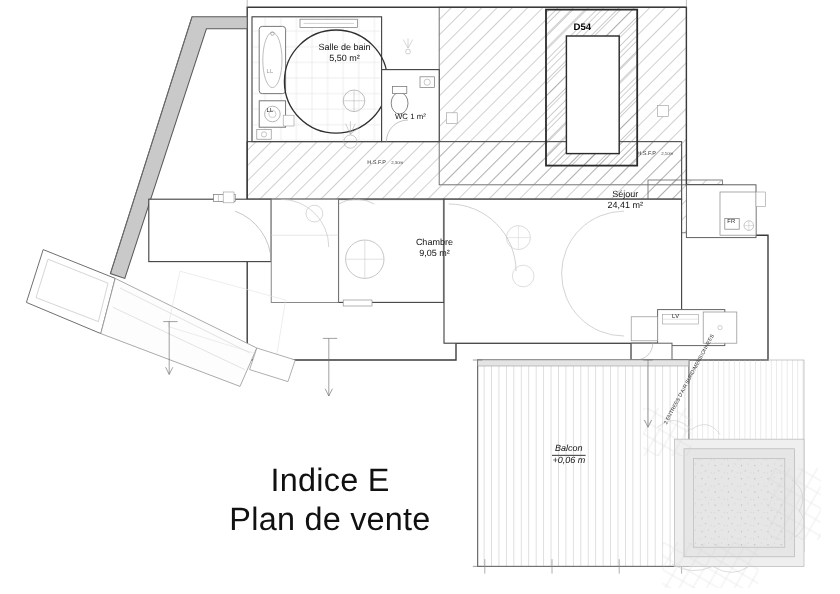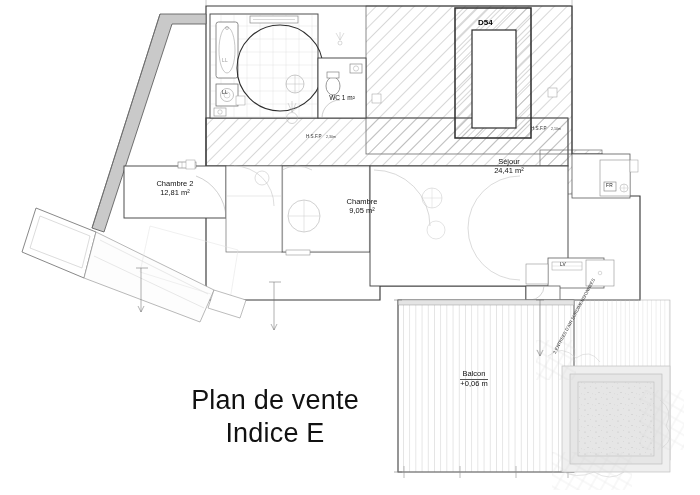--- a/index.html
+++ b/index.html
@@ -265,41 +265,41 @@
       <g stroke="#9a9a9a" stroke-width="0.5">
         <rect x="186" y="160" width="9" height="9" fill="#fff"></rect>
         <rect x="372" y="94" width="9" height="9" fill="#fff"></rect>
         <rect x="548" y="88" width="9" height="9" fill="#fff"></rect>
         <rect x="236" y="96" width="9" height="9" fill="#fff"></rect>
       </g>
 
     </g>
   </svg>
 
+  <div class="lbl room" style="left:242px;top:36px;width:90px;">
+    <span class="n">Salle de bain</span>
+    <span class="a">5,50 m²</span>
+  </div>
 
   <div class="lbl room" style="left:318px;top:94px;width:48px;font-size:6.5px;">
     <span class="n">WC 1 m²</span>
   </div>
 
-  <div class="lbl room" style="left:126px;top:180px;width:98px;">
-    <span class="n">Chambre 2</span>
-    <span class="a">12,81 m²</span>
-  </div>
 
   <div class="lbl room" style="left:284px;top:198px;width:84px;padding-left:36px;">
     <span class="n">Chambre</span>
     <span class="a">9,05 m²</span>
   </div>
 
-  <div class="lbl room" style="left:458px;top:158px;width:102px;">
+  <div class="lbl room" style="left:470px;top:158px;width:102px;">
     <span class="n">Séjour</span>
     <span class="a">24,41 m²</span>
   </div>
 
-  <div class="lbl room" style="left:428px;top:370px;width:92px;">
+  <div class="lbl room" style="left:428px;top:370px;width:92px;font-style:italic;">
     <span class="n">Balcon</span>
     <span class="a" style="border-top:0.7px solid #555;display:inline-block;padding-top:0.5px;">+0,06 m</span>
   </div>
 
   <div class="boxlabel" style="position:absolute;left:478px;top:18px;width:34px;text-align:left;">D54</div>
 
   <div class="lbl" style="left:296px;top:124px;width:50px;">
     <span class="tiny">H.S.F.P</span>
     <span class="micro">2,30m</span>
   </div>
@@ -311,17 +311,17 @@
 
   <div style="position:absolute;left:552px;top:352px;font-size:4.4px;color:#333;
               white-space:nowrap;transform-origin:0 0;transform:rotate(-62deg);">2 ENTREES D'AIR SURDIMENSIONNEES</div>
 
   <div class="appl" style="position:absolute;left:606px;top:183px;">FR</div>
   <div class="appl" style="position:absolute;left:560px;top:262px;">LV</div>
   <div class="appl" style="position:absolute;left:222px;top:90px;">LL</div>
   <div class="appl" style="position:absolute;left:222px;top:58px;color:#999;">LL</div>
 
   <div class="title" style="left:130px;top:384px;width:290px;">
+    <div>Indice E</div>
     <div>Plan de vente</div>
-    <div>Indice E</div>
   </div>
 
 </div>
 
 </body></html>

